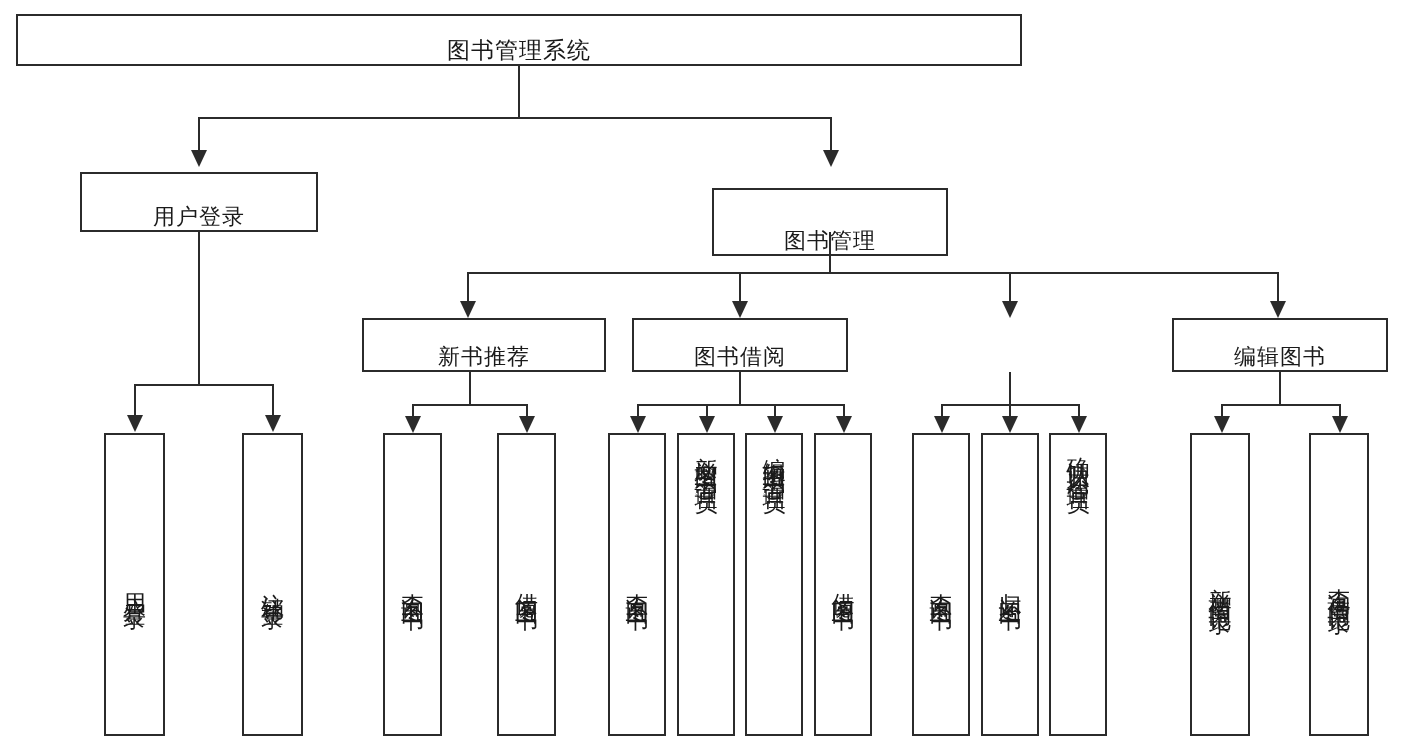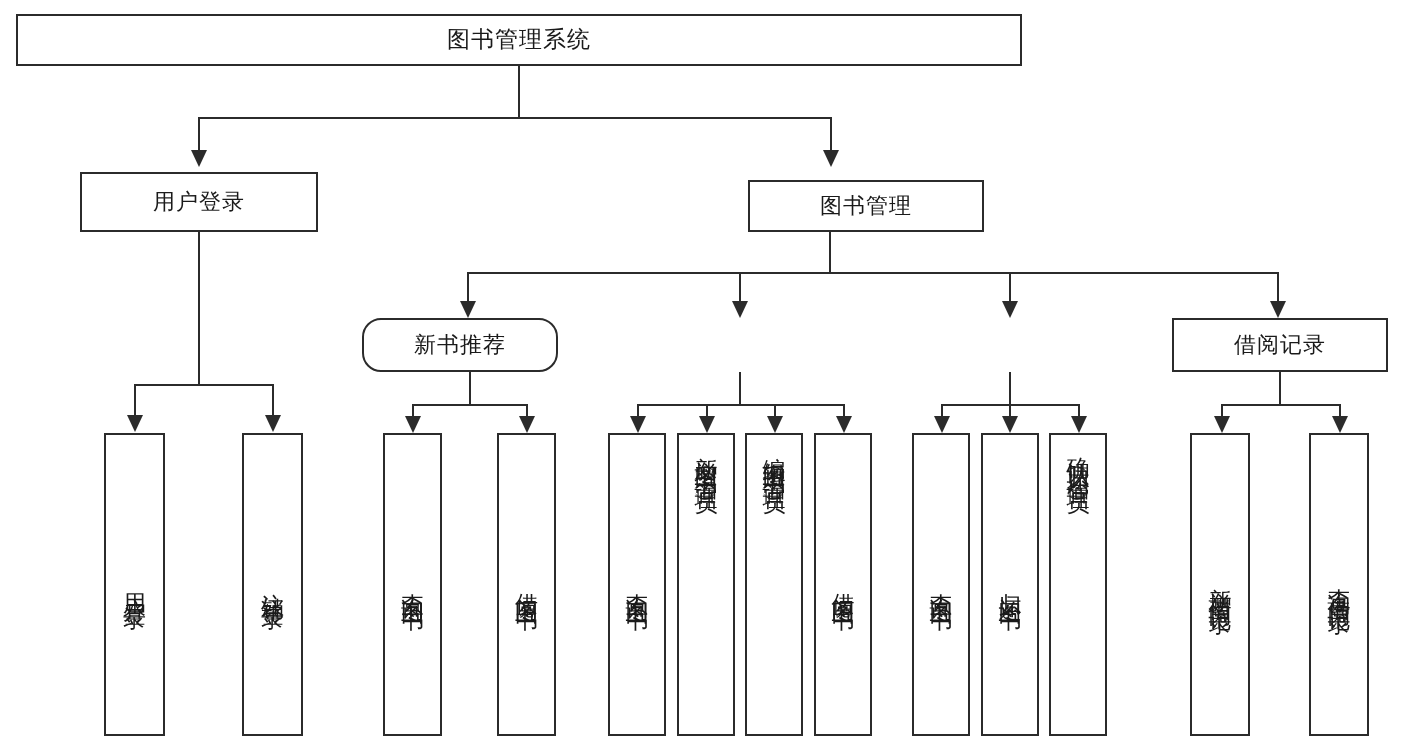--- a/index.html
+++ b/index.html
@@ -15,21 +15,21 @@
     background:#ffffff;
     overflow:hidden;
   }
   
   .node{
     position:absolute;
     box-sizing:border-box;
     background:#ffffff;
     border:2px solid #2b2b2b;
     display:flex;
-    align-items:center;
+    align-items:flex-end;
     justify-content:center;
     color:#1a1a1a;
   }
   .node .label{
     display:block;
     text-align:center;
     line-height:1.12;
     color:#1a1a1a;
   }
   
@@ -94,21 +94,21 @@
   <div class="conn hline" style="left:198px;top:117px;width:634px;height:2px;"></div>
   <div class="conn vline" style="left:198px;top:117px;width:2px;height:34px;"></div>
   <div class="arrow" style="left:191px;top:150px;"></div>
   <div class="conn vline" style="left:830px;top:117px;width:2px;height:34px;"></div>
   <div class="arrow" style="left:823px;top:150px;"></div>
 
   <div class="node h" style="left:80px;top:172px;width:238px;height:60px;">
     <span class="label">用户登录</span>
   </div>
 
-  <div class="node h" style="left:712px;top:180px;width:236px;height:52px;margin-left:36px;">
+  <div class="node h" style="left:712px;top:188px;width:236px;height:68px;">
     <span class="label">图书管理</span>
   </div>
 
   <div class="conn vline" style="left:198px;top:232px;width:2px;height:153px;"></div>
   <div class="conn hline" style="left:134px;top:384px;width:140px;height:2px;"></div>
   <div class="conn vline" style="left:134px;top:384px;width:2px;height:32px;"></div>
   <div class="arrow" style="left:127px;top:415px;"></div>
   <div class="conn vline" style="left:272px;top:384px;width:2px;height:32px;"></div>
   <div class="arrow" style="left:265px;top:415px;"></div>
 
@@ -120,25 +120,28 @@
 
   <div class="conn vline" style="left:739px;top:272px;width:2px;height:30px;"></div>
   <div class="arrow" style="left:732px;top:301px;"></div>
 
   <div class="conn vline" style="left:1009px;top:272px;width:2px;height:30px;"></div>
   <div class="arrow" style="left:1002px;top:301px;"></div>
 
   <div class="conn vline" style="left:1277px;top:272px;width:2px;height:30px;"></div>
   <div class="arrow" style="left:1270px;top:301px;"></div>
 
-  <div class="node h" style="left:362px;top:318px;width:196px;height:54px;border-radius:19px;">
+  <div class="node h" style="left:362px;top:318px;width:244px;height:54px;">
     <span class="label">新书推荐</span>
   </div>
+  <div class="node h" style="left:632px;top:318px;width:216px;height:54px;">
+    <span class="label">图书借阅</span>
+  </div>
   <div class="node h" style="left:1172px;top:318px;width:216px;height:54px;">
-    <span class="label">借阅记录</span>
+    <span class="label">编辑图书</span>
   </div>
 
   <div class="conn vline" style="left:469px;top:372px;width:2px;height:33px;"></div>
   <div class="conn hline" style="left:412px;top:404px;width:116px;height:2px;"></div>
   <div class="conn vline" style="left:412px;top:404px;width:2px;height:16px;"></div>
   <div class="arrow" style="left:405px;top:416px;"></div>
   <div class="conn vline" style="left:526px;top:404px;width:2px;height:16px;"></div>
   <div class="arrow" style="left:519px;top:416px;"></div>
 
   <div class="conn vline" style="left:739px;top:372px;width:2px;height:33px;"></div>

